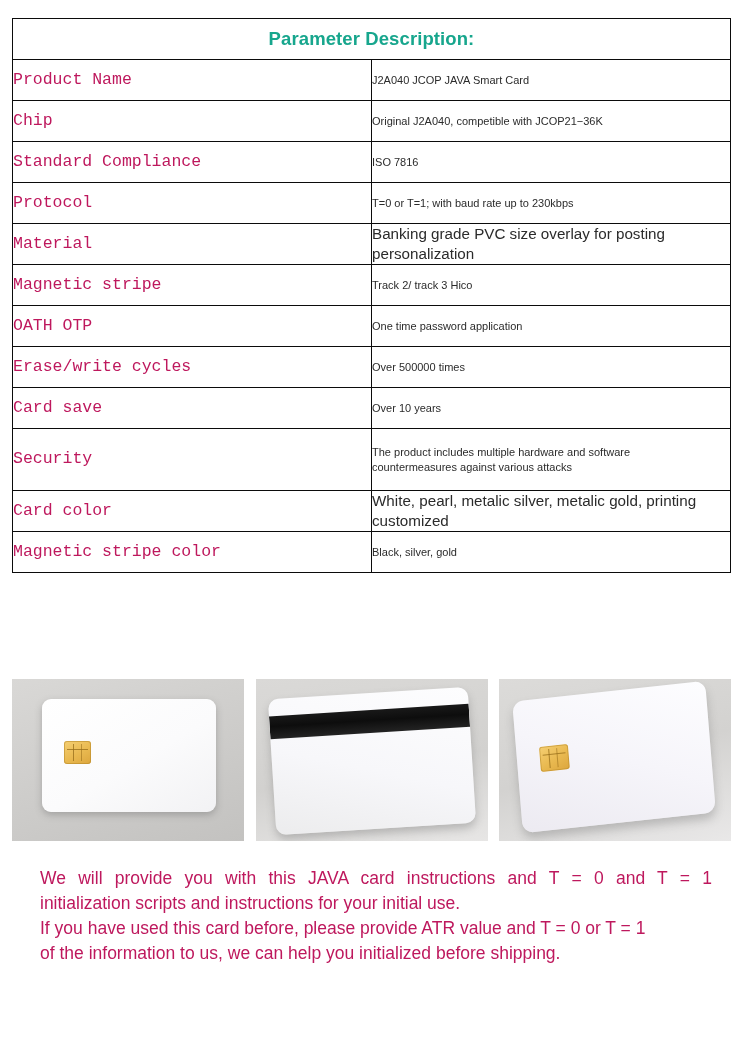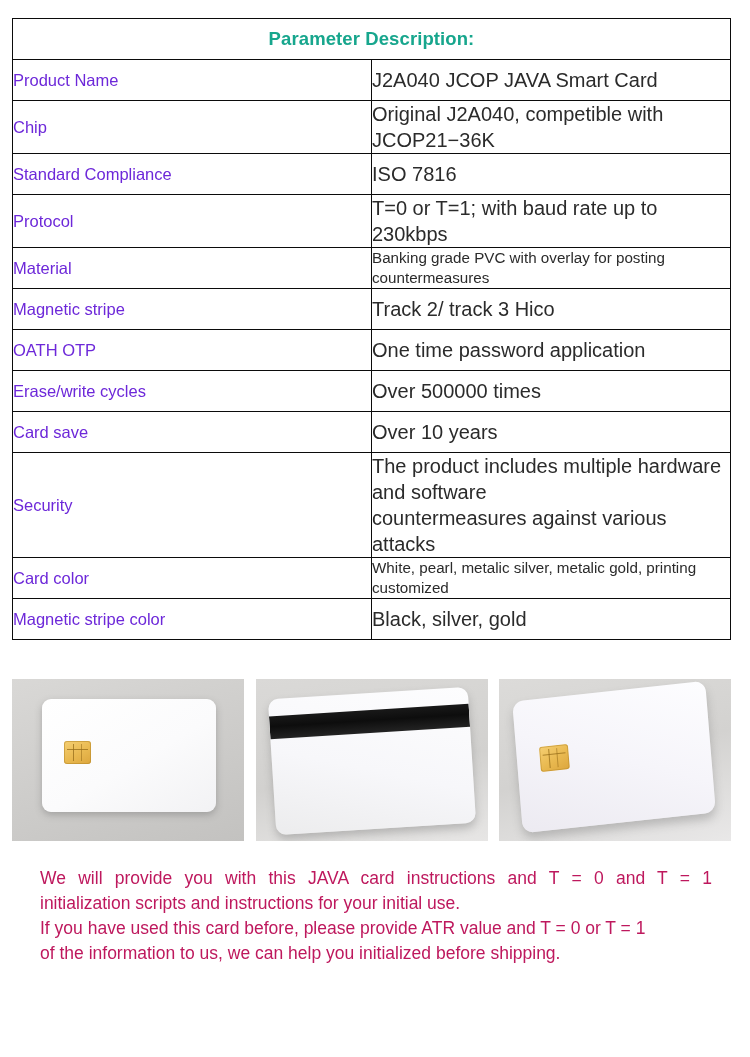--- a/index.html
+++ b/index.html
@@ -46,29 +46,30 @@
     font-weight: bold;
     font-size: 18.5px;
     letter-spacing: 0.1px;
     height: 40px;
     line-height: 40px;
   }
   .col-label {
     width: 216px;
   }
   .lbl {
-    color: #6d28d9;
+    color: #be185d;
     font-size: 16.5px;
     padding: 0 0 0 10px;
     line-height: 1.25;
     white-space: nowrap;
+    font-family: Liberation Mono, monospace;
   }
   .val {
     color: #2b2b2b;
-    font-size: 20px;
+    font-size: 11px;
     padding: 0 6px 0 13px;
     line-height: 1.3;
   }
   tr.row-std td { height: 40px; }
   tr.row-tall td { height: 61px; margin-top: 48px; }
   .val.small {
     font-size: 15.2px;
   }
   .val .l2 { display: block; }
 
@@ -225,21 +226,21 @@
           <td class="val">ISO 7816</td>
         </tr>
 
         <tr class="row-std">
           <td class="col-label lbl">Protocol</td>
           <td class="val">T=0 or T=1;  with baud rate up to 230kbps</td>
         </tr>
 
         <tr class="row-std">
           <td class="col-label lbl">Material</td>
-          <td class="val small">Banking grade PVC with overlay for posting countermeasures</td>
+          <td class="val small">Banking grade PVC size overlay for posting personalization</td>
         </tr>
 
 
         <tr class="row-std">
           <td class="col-label lbl">Magnetic stripe</td>
           <td class="val">Track 2/ track 3 Hico</td>
         </tr>
 
         <tr class="row-std">
           <td class="col-label lbl">OATH OTP</td>

